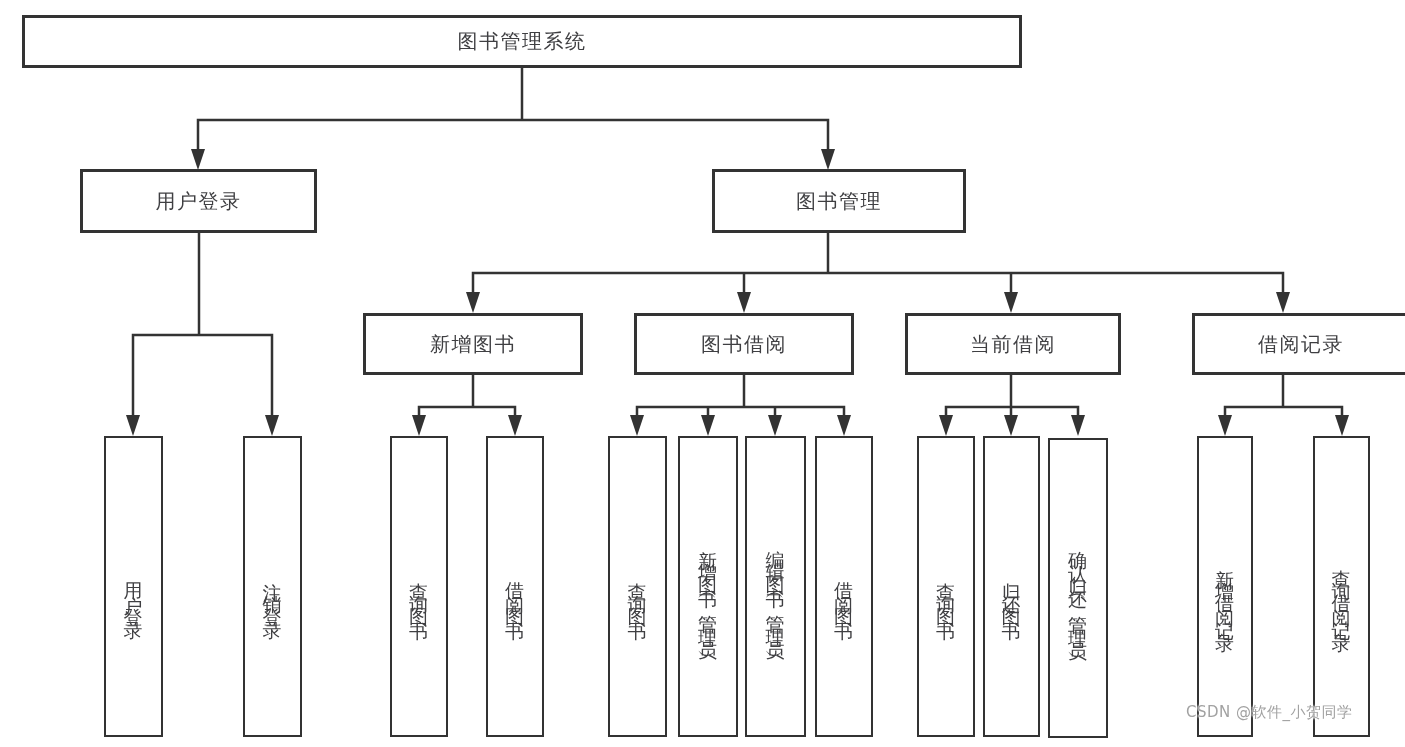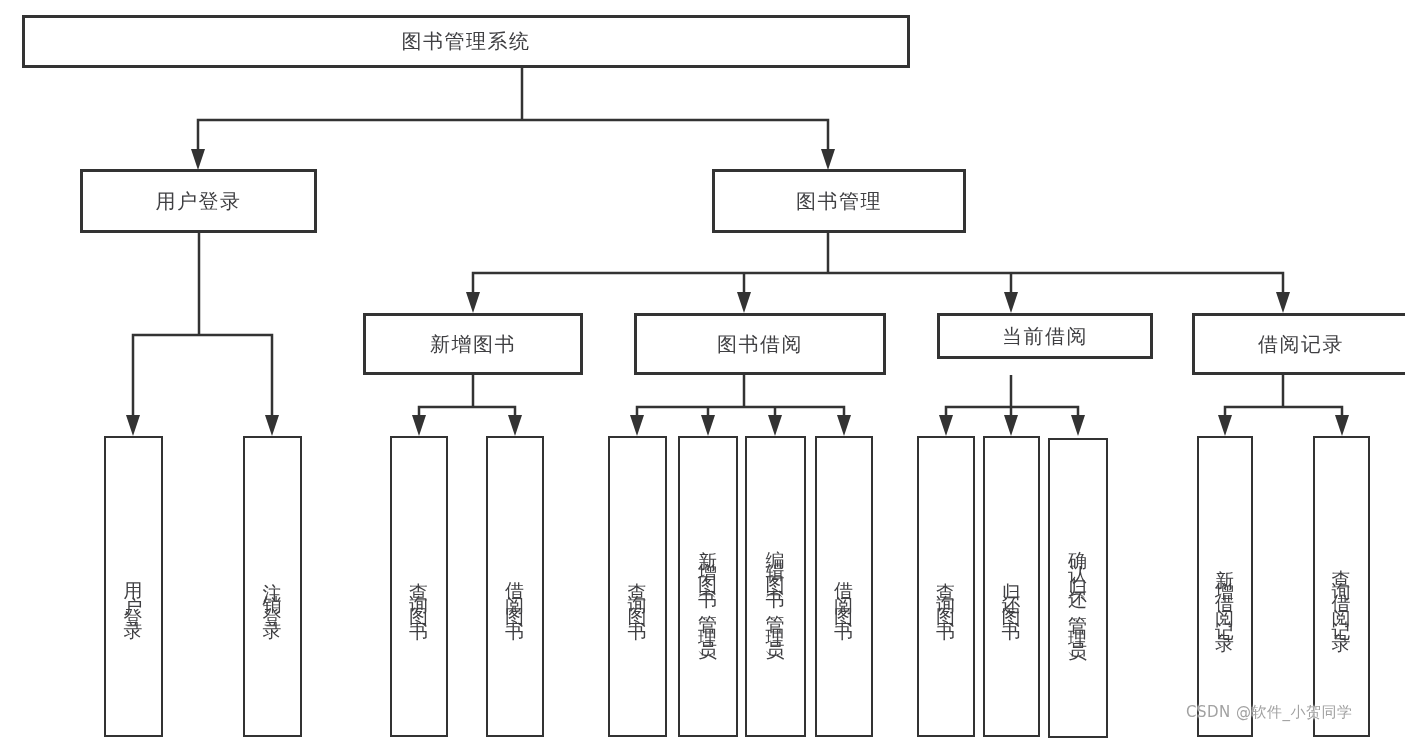--- a/index.html
+++ b/index.html
@@ -95,28 +95,28 @@
       <polygon points="768,415 782,415 775,436"></polygon>
       <polygon points="837,415 851,415 844,436"></polygon>
       <polygon points="939,415 953,415 946,436"></polygon>
       <polygon points="1004,415 1018,415 1011,436"></polygon>
       <polygon points="1071,415 1085,415 1078,436"></polygon>
       <polygon points="1218,415 1232,415 1225,436"></polygon>
       <polygon points="1335,415 1349,415 1342,436"></polygon>
     </g>
   </svg>
 
-  <div class="node h" style="left:22px;top:15px;width:888px;height:53px">图书管理系统</div>
+  <div class="node h" style="left:22px;top:15px;width:1000px;height:53px">图书管理系统</div>
 
   <div class="node h" style="left:80px;top:169px;width:237px;height:64px">用户登录</div>
   <div class="node h" style="left:712px;top:169px;width:254px;height:64px">图书管理</div>
 
   <div class="node h" style="left:363px;top:313px;width:220px;height:62px">新增图书</div>
-  <div class="node h" style="left:634px;top:313px;width:252px;height:62px">图书借阅</div>
-  <div class="node h" style="left:937px;top:313px;width:216px;height:46px">当前借阅</div>
+  <div class="node h" style="left:634px;top:313px;width:220px;height:62px">图书借阅</div>
+  <div class="node h" style="left:905px;top:313px;width:216px;height:62px">当前借阅</div>
   <div class="node h" style="left:1192px;top:313px;width:218px;height:62px">借阅记录</div>
 
   <div class="node leaf" style="left:104px;top:436px;width:59px;height:301px">
     <span class="v">用户登录</span>
   </div>
   <div class="node leaf" style="left:243px;top:436px;width:59px;height:301px">
     <span class="v">注销登录</span>
   </div>
 
   <div class="node leaf" style="left:390px;top:436px;width:58px;height:301px">

